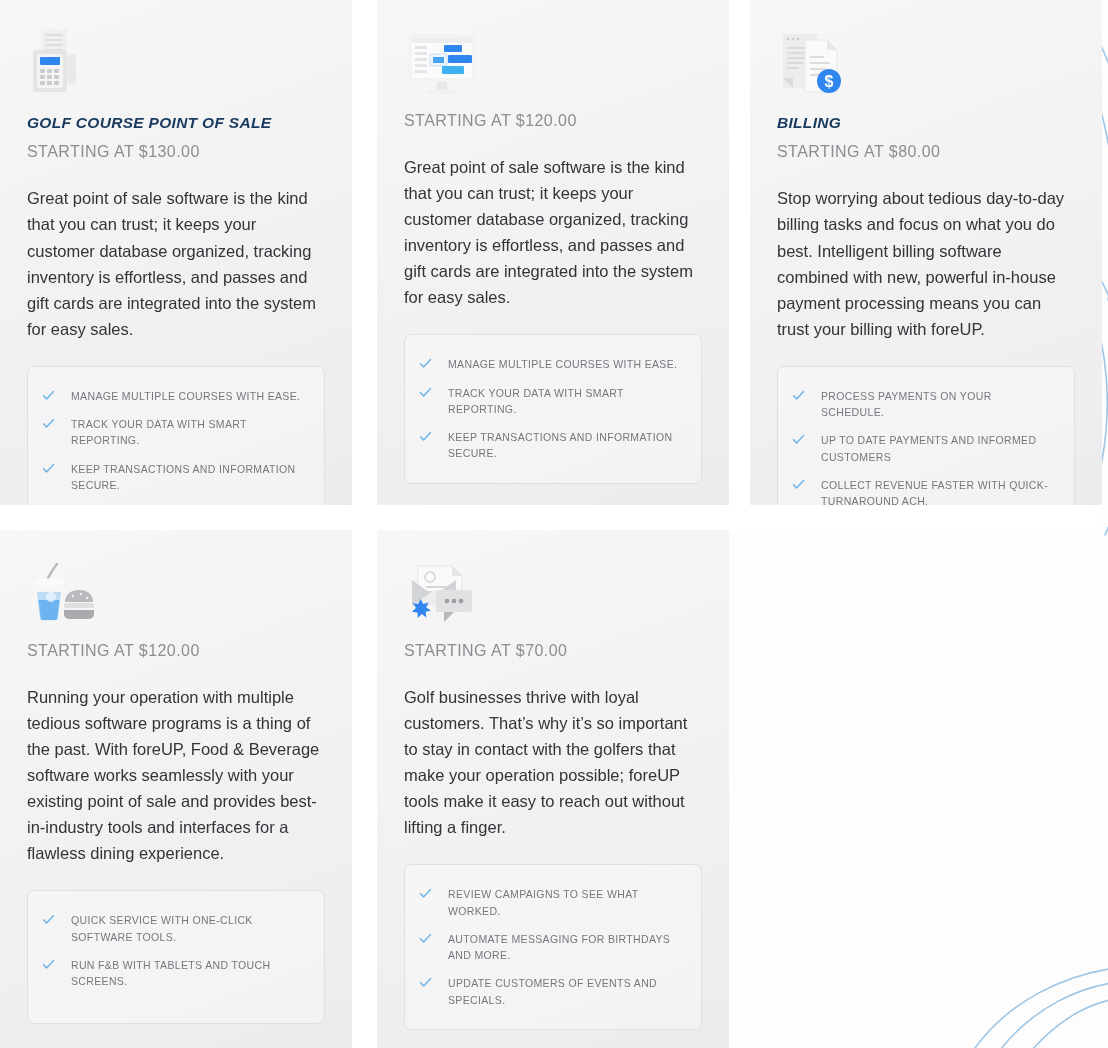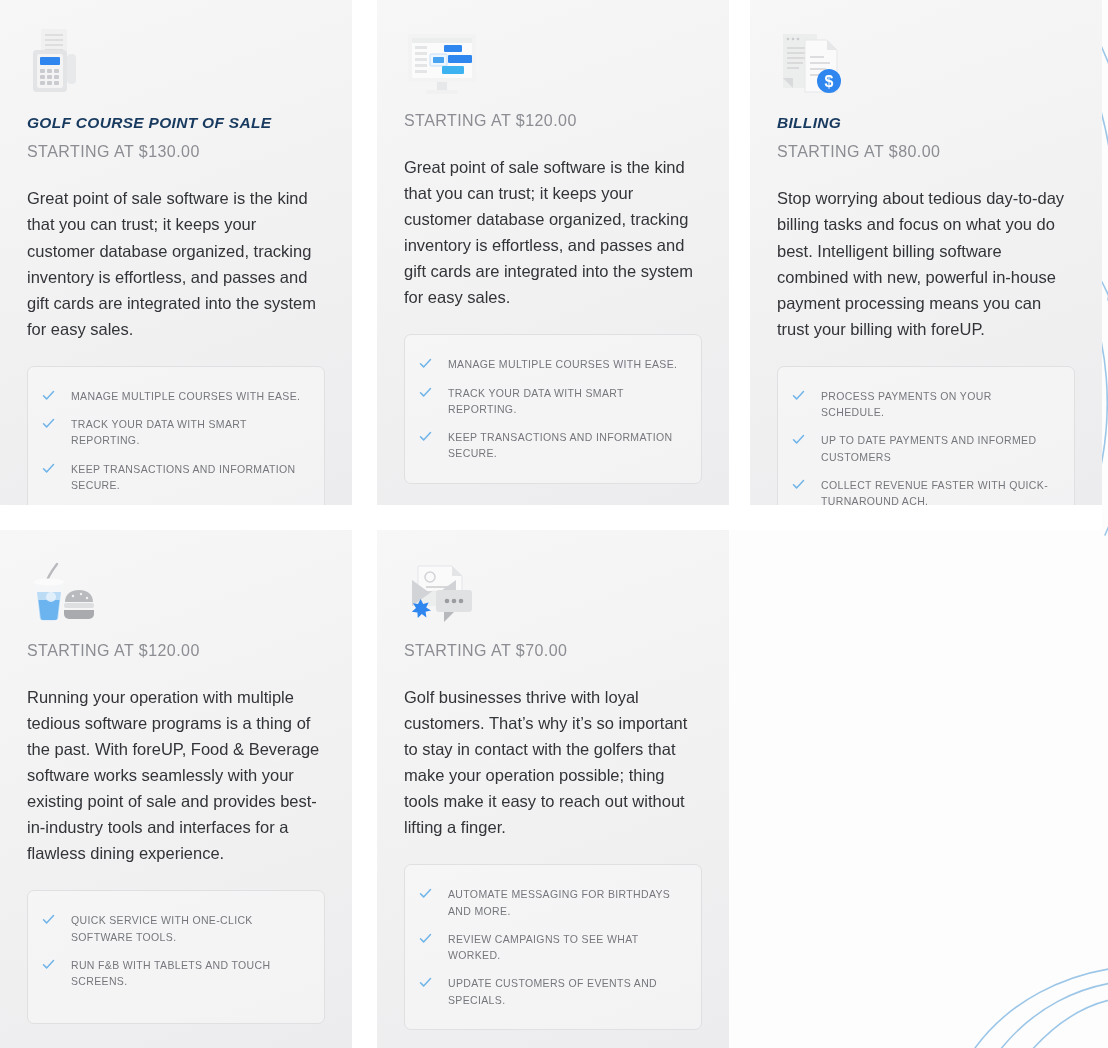--- a/index.html
+++ b/index.html
@@ -415,37 +415,37 @@
           <path d="M40 56 l0 10 l10 -10 Z" fill="#b7b8bb"></path>
           <g fill="#9b9ca0">
             <circle cx="43" cy="45" r="2.3"></circle>
               <circle cx="50" cy="45" r="2.3"></circle>
               <circle cx="57" cy="45" r="2.3"></circle>
           </g>
           <path d="M14 48 l2.6 -5 l2.6 5 l5.4 -1.6 l-2.4 5.1 l4.8 2.9 l-5.4 1.4 l0.8 5.6 l-4.6 -3.3 l-4 3.9 l-0.4 -5.6 l-5.6 -0.6 l4.2 -3.7 l-3 -4.8 Z" fill="#2f86ef"></path>
         </svg>
       </div>
       <div class="card-price">STARTING AT $70.00</div>
-      <div class="card-body">Golf businesses thrive with loyal customers. That’s why it’s so important to stay in contact with the golfers that make your operation possible; thing tools make it easy to reach out without lifting a finger.</div>
+      <div class="card-body">Golf businesses thrive with loyal customers. That’s why it’s so important to stay in contact with the golfers that make your operation possible; foreUP tools make it easy to reach out without lifting a finger.</div>
       <div class="features">
         <div class="feature">
           <span class="check">
               <svg width="13" height="13" viewBox="0 0 13 13">
                 <path d="M1.5 6.8 L4.6 9.9 L11.5 2.6" stroke="#6fb4e8" stroke-width="1.5" fill="none" stroke-linecap="round" stroke-linejoin="round"></path>
               </svg>
             </span>
+          <span class="feature-text">REVIEW CAMPAIGNS TO SEE WHAT WORKED.</span>
+        </div>
+        <div class="feature">
+          <span class="check">
+              <svg width="13" height="13" viewBox="0 0 13 13">
+                <path d="M1.5 6.8 L4.6 9.9 L11.5 2.6" stroke="#6fb4e8" stroke-width="1.5" fill="none" stroke-linecap="round" stroke-linejoin="round"></path>
+              </svg>
+            </span>
           <span class="feature-text">AUTOMATE MESSAGING FOR BIRTHDAYS AND MORE.</span>
-        </div>
-        <div class="feature">
-          <span class="check">
-              <svg width="13" height="13" viewBox="0 0 13 13">
-                <path d="M1.5 6.8 L4.6 9.9 L11.5 2.6" stroke="#6fb4e8" stroke-width="1.5" fill="none" stroke-linecap="round" stroke-linejoin="round"></path>
-              </svg>
-            </span>
-          <span class="feature-text">REVIEW CAMPAIGNS TO SEE WHAT WORKED.</span>
         </div>
         <div class="feature">
           <span class="check">
               <svg width="13" height="13" viewBox="0 0 13 13">
                 <path d="M1.5 6.8 L4.6 9.9 L11.5 2.6" stroke="#6fb4e8" stroke-width="1.5" fill="none" stroke-linecap="round" stroke-linejoin="round"></path>
               </svg>
             </span>
           <span class="feature-text">UPDATE CUSTOMERS OF EVENTS AND SPECIALS.</span>
         </div>
       </div>

